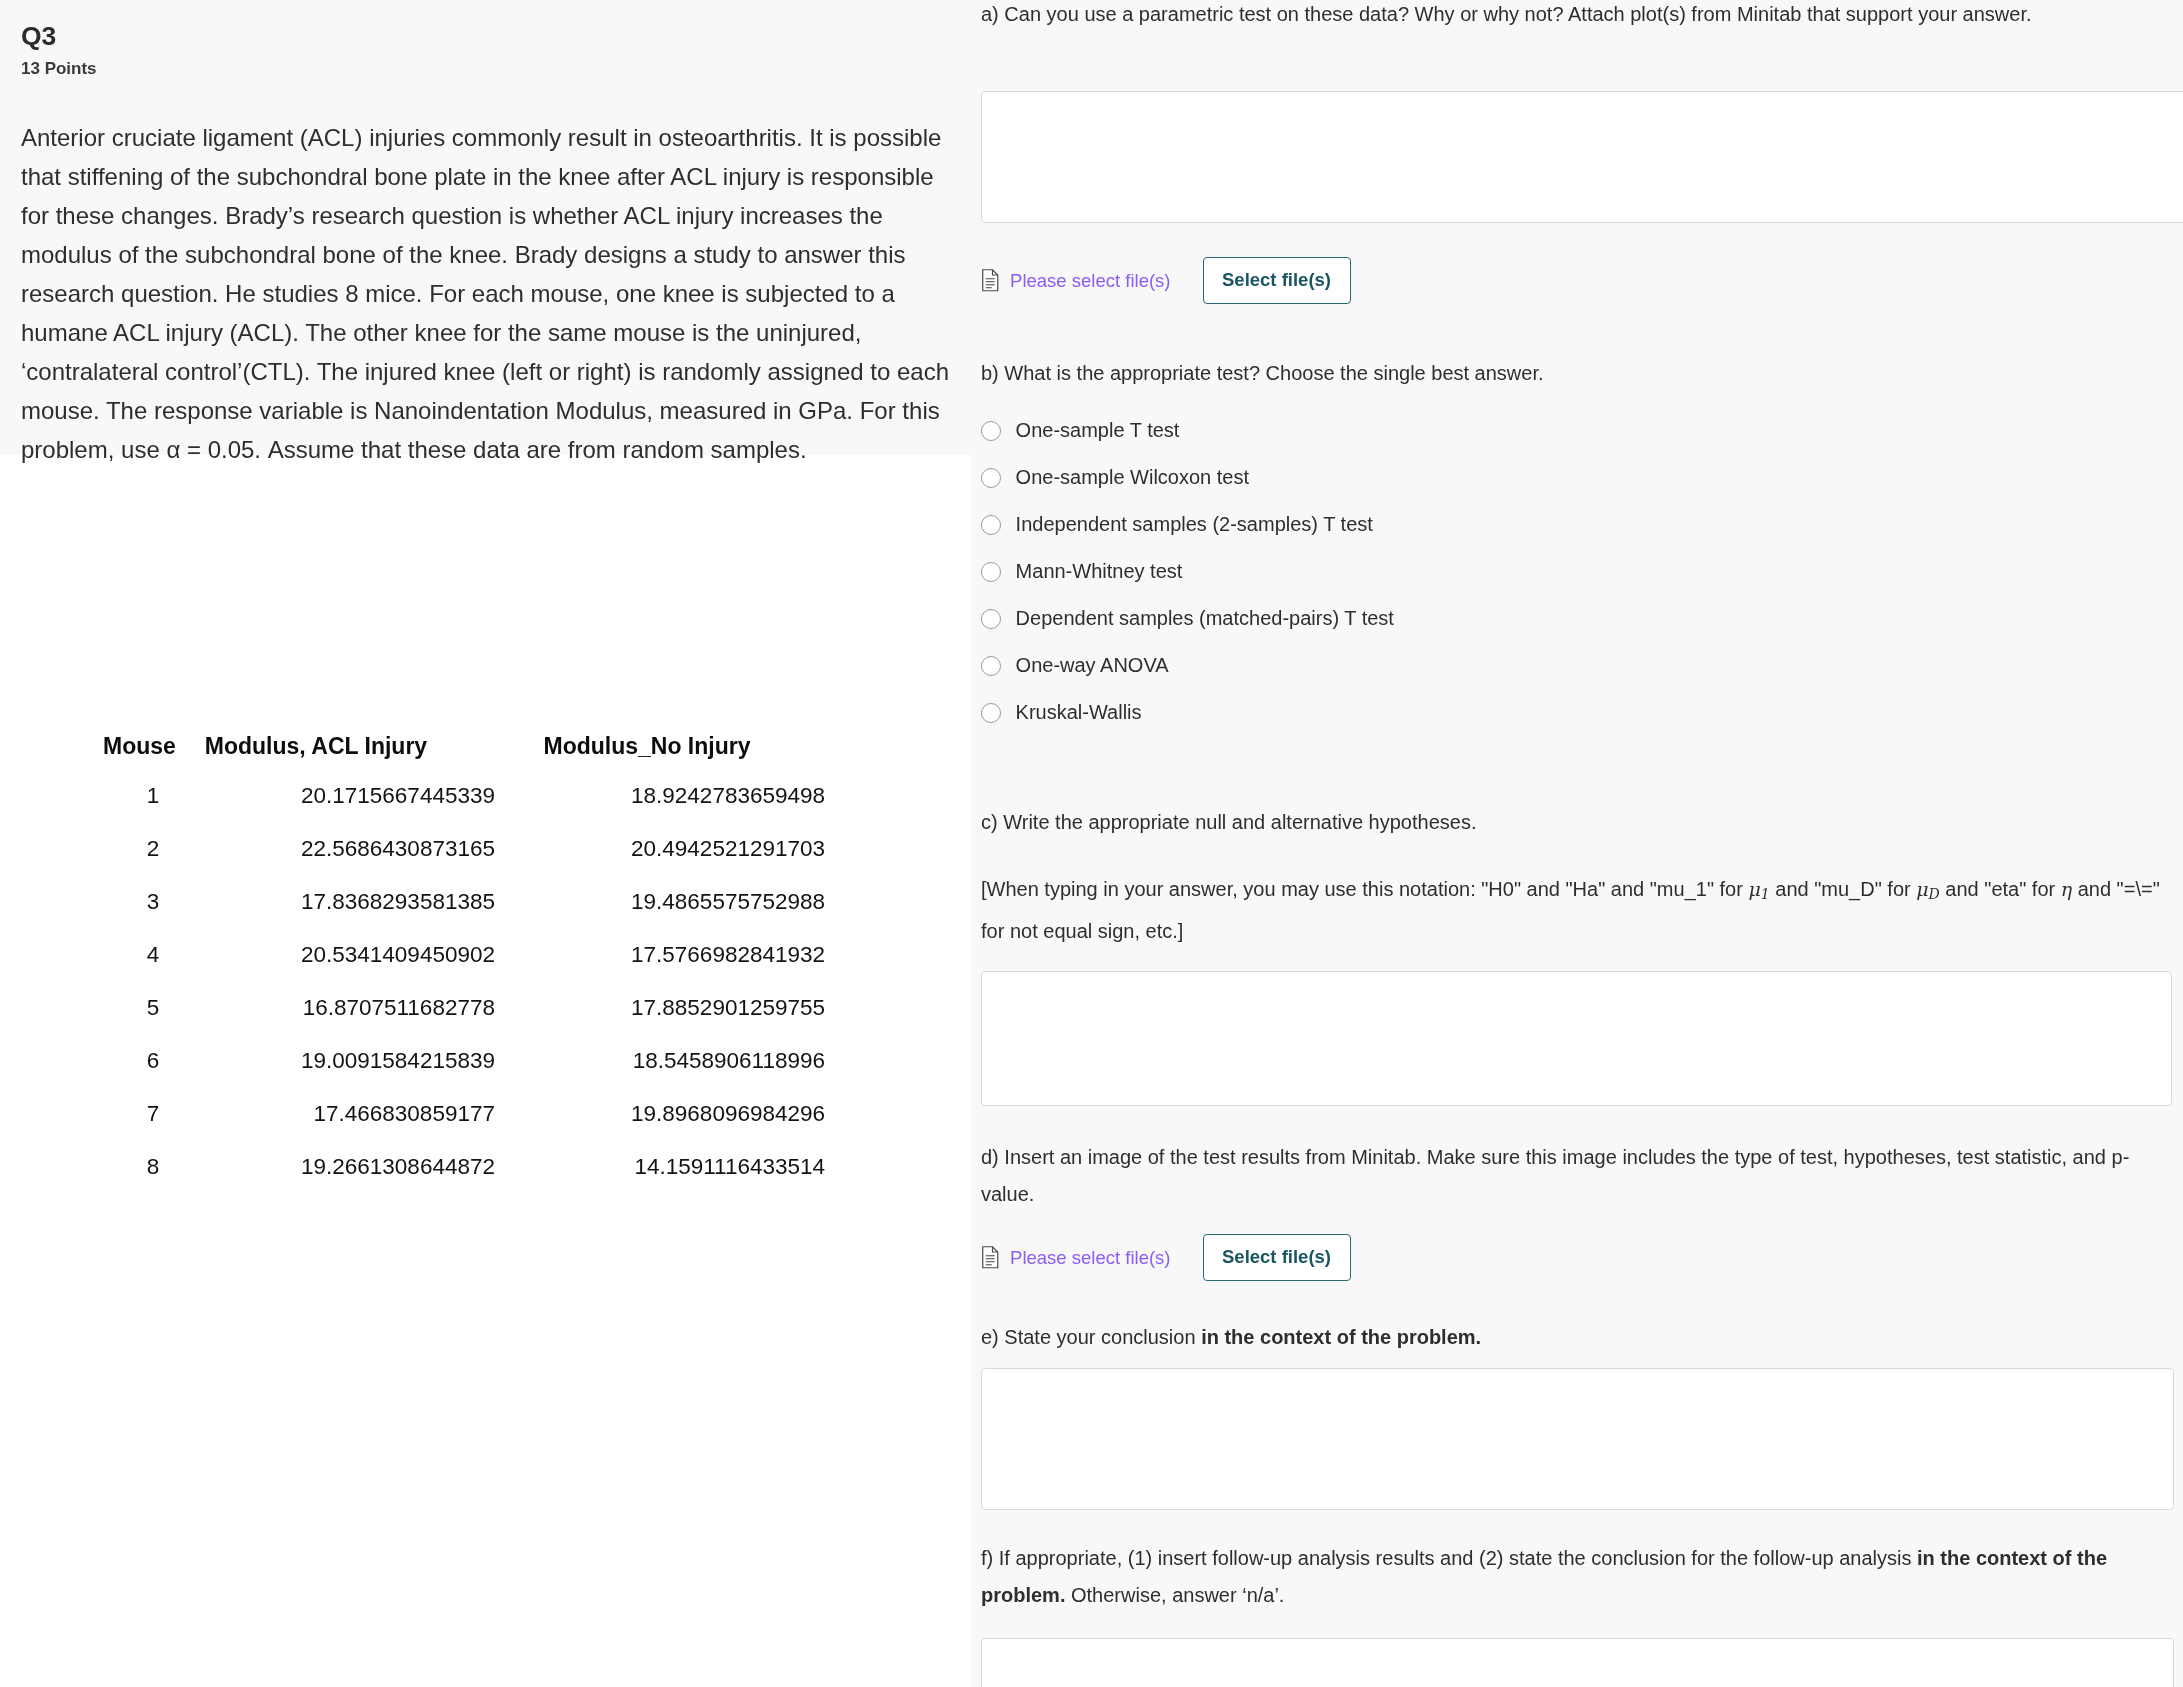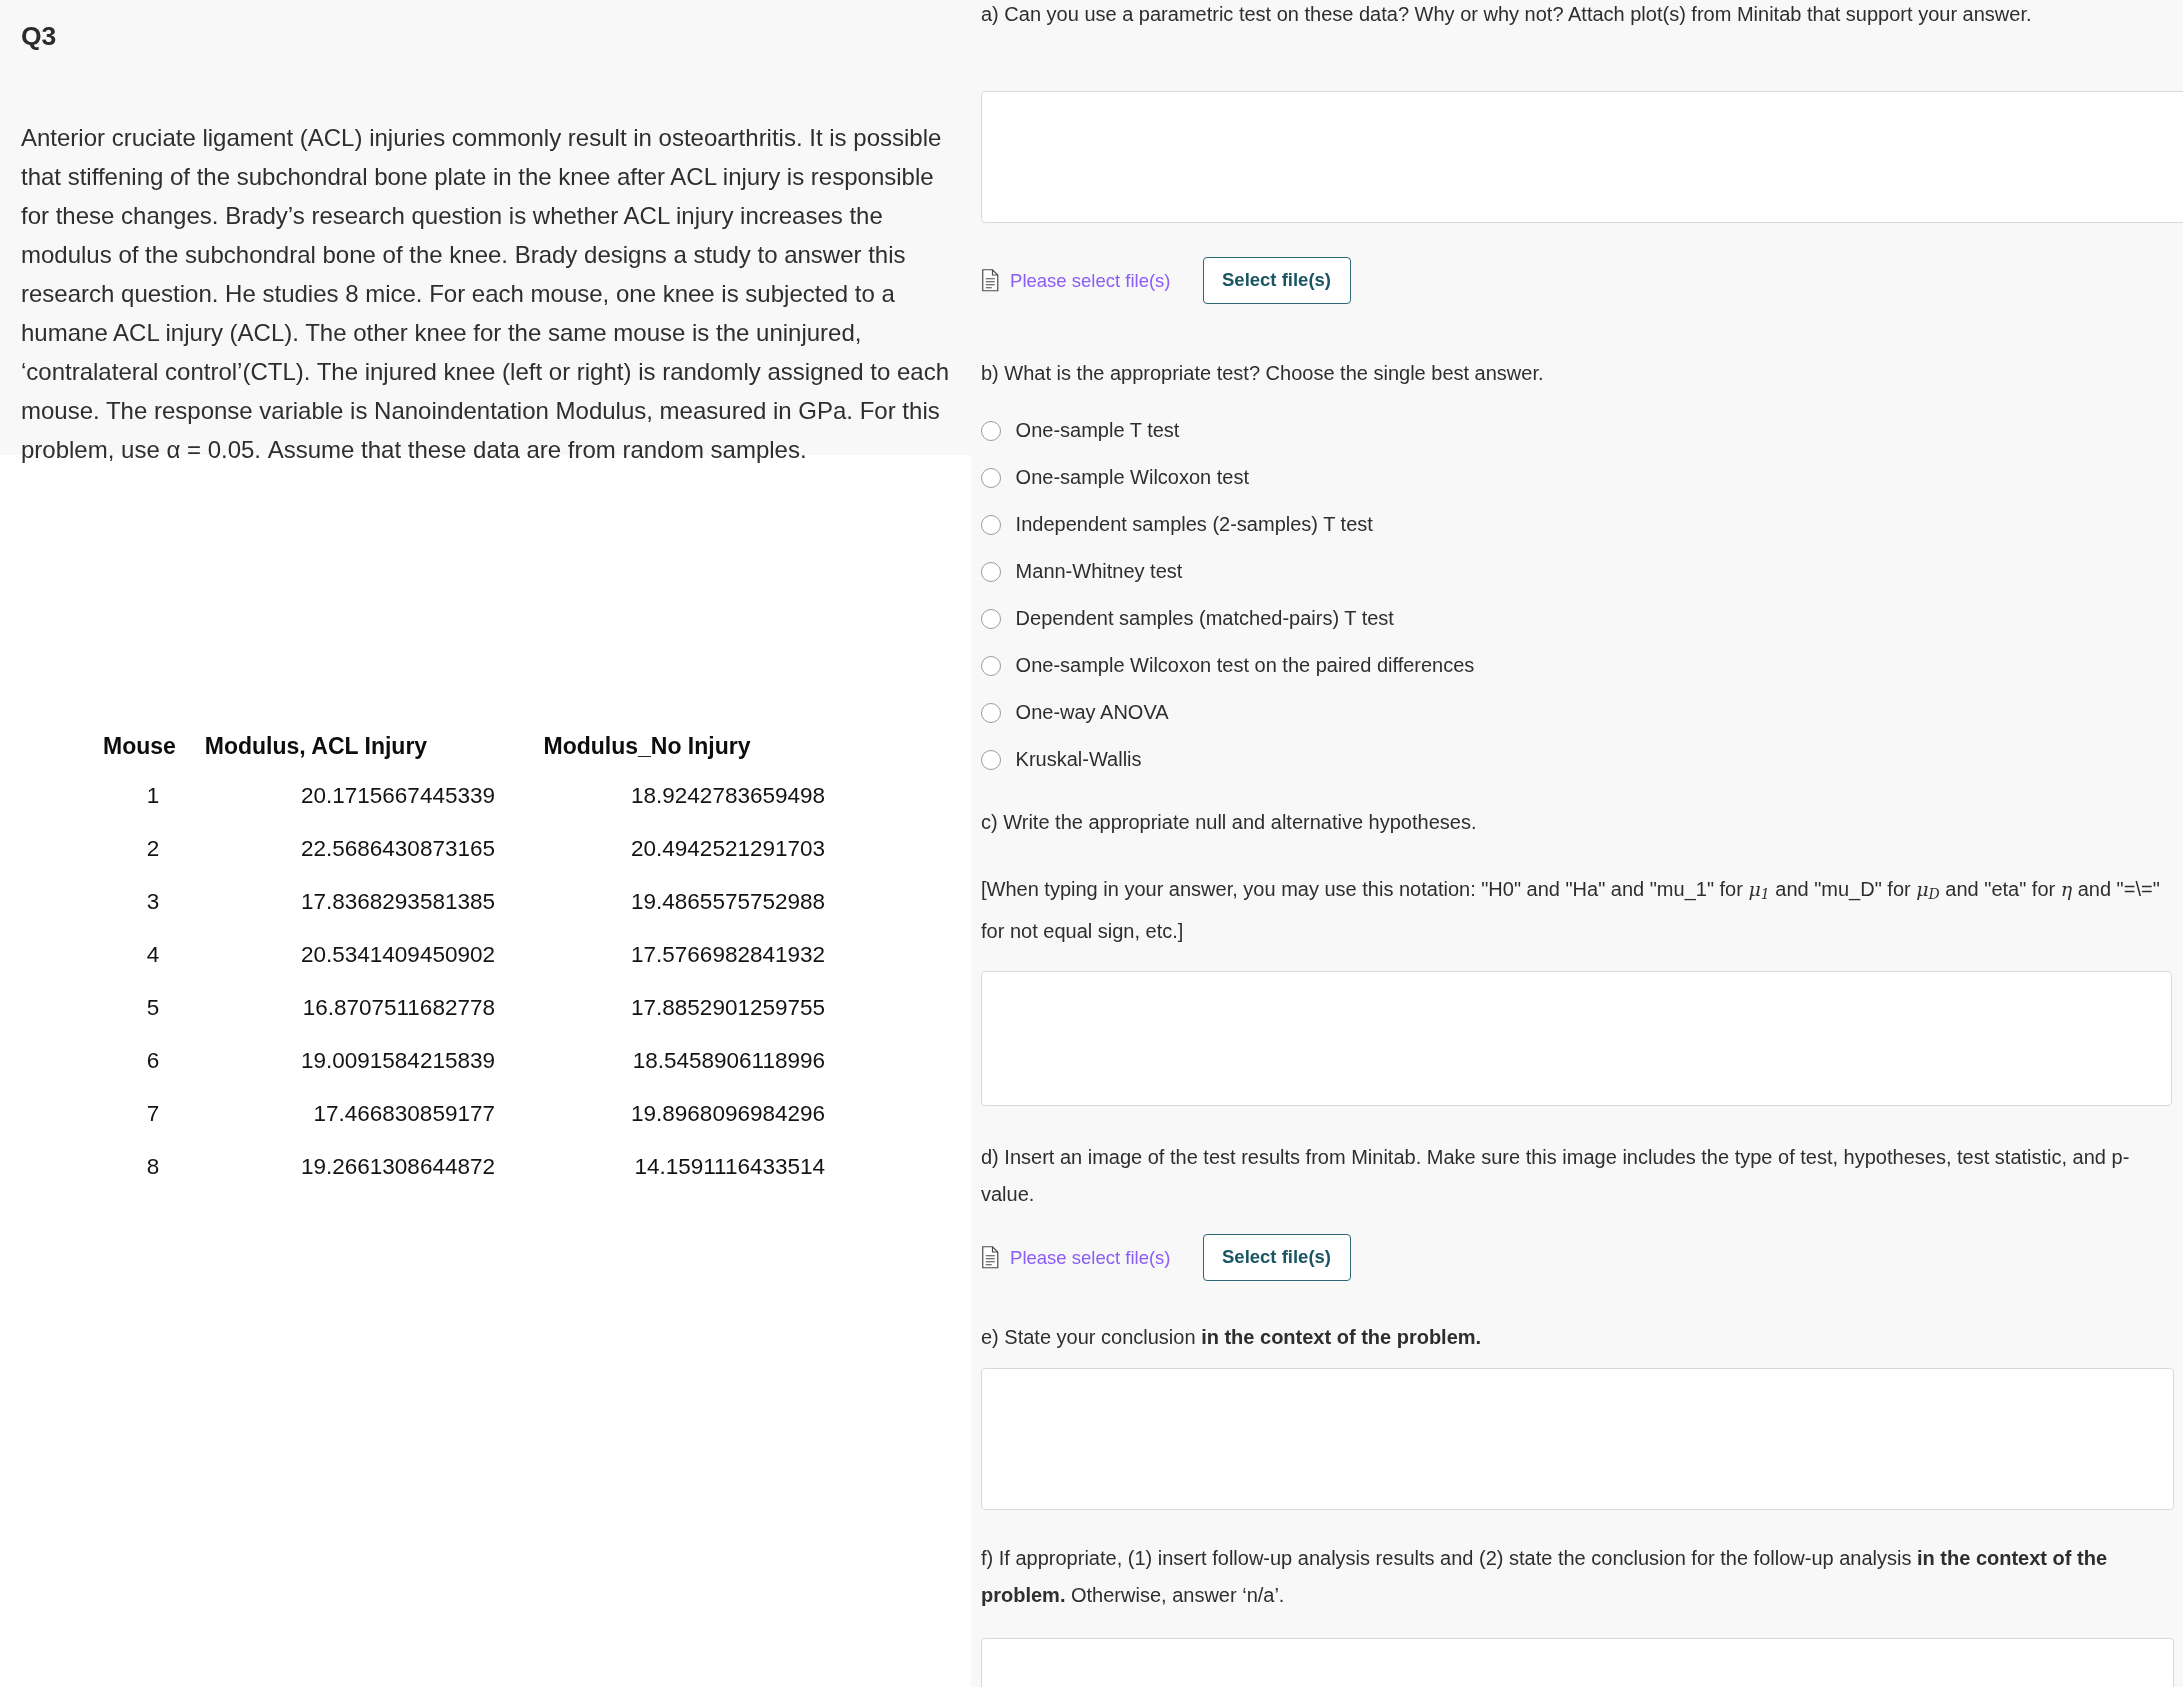--- a/index.html
+++ b/index.html
@@ -190,20 +190,21 @@
 </style>
 </head>
 <body>
 
 <div id="root">
 
   <div id="left-panel">
 
     <div id="left-prompt-block">
       <div id="question-title">Q3</div>
+      <div id="question-points">13 Points</div>
     </div>
 
     <div id="question-body">Anterior cruciate ligament (ACL) injuries commonly result in osteoarthritis. It is possible that stiffening of the subchondral bone plate in the knee after ACL injury is responsible for these changes. Brady’s research question is whether ACL injury increases the modulus of the subchondral bone of the knee. Brady designs a study to answer this research question. He studies 8 mice. For each mouse, one knee is subjected to a humane ACL injury (ACL). The other knee for the same mouse is the uninjured, ‘contralateral control’(CTL). The injured knee (left or right) is randomly assigned to each mouse. The response variable is Nanoindentation Modulus, measured in GPa. For this problem, use α = 0.05. Assume that these data are from random samples.</div>
 
     <div id="data-table-wrap">
       <table class="data-table">
         <thead>
           <tr>
             <th class="th-mouse">Mouse</th>
             <th class="th-acl">Modulus, ACL Injury</th>
@@ -293,24 +294,20 @@
         <div class="radio-item">
           <span class="radio-circle"></span>
           <span class="radio-label">Mann-Whitney test</span>
         </div>
         <div class="radio-item">
           <span class="radio-circle"></span>
           <span class="radio-label">Dependent samples (matched-pairs) T test</span>
         </div>
         <div class="radio-item">
           <span class="radio-circle"></span>
-          <span class="radio-label">One-sample Wilcoxon test on the paired differences</span>
-        </div>
-        <div class="radio-item">
-          <span class="radio-circle"></span>
           <span class="radio-label">One-way ANOVA</span>
         </div>
         <div class="radio-item">
           <span class="radio-circle"></span>
           <span class="radio-label">Kruskal-Wallis</span>
         </div>
       </div>
 
     <div class="q-label" style="left:10px; top:804px; width:1191px;">c) Write the appropriate null and alternative hypotheses.</div>
 

